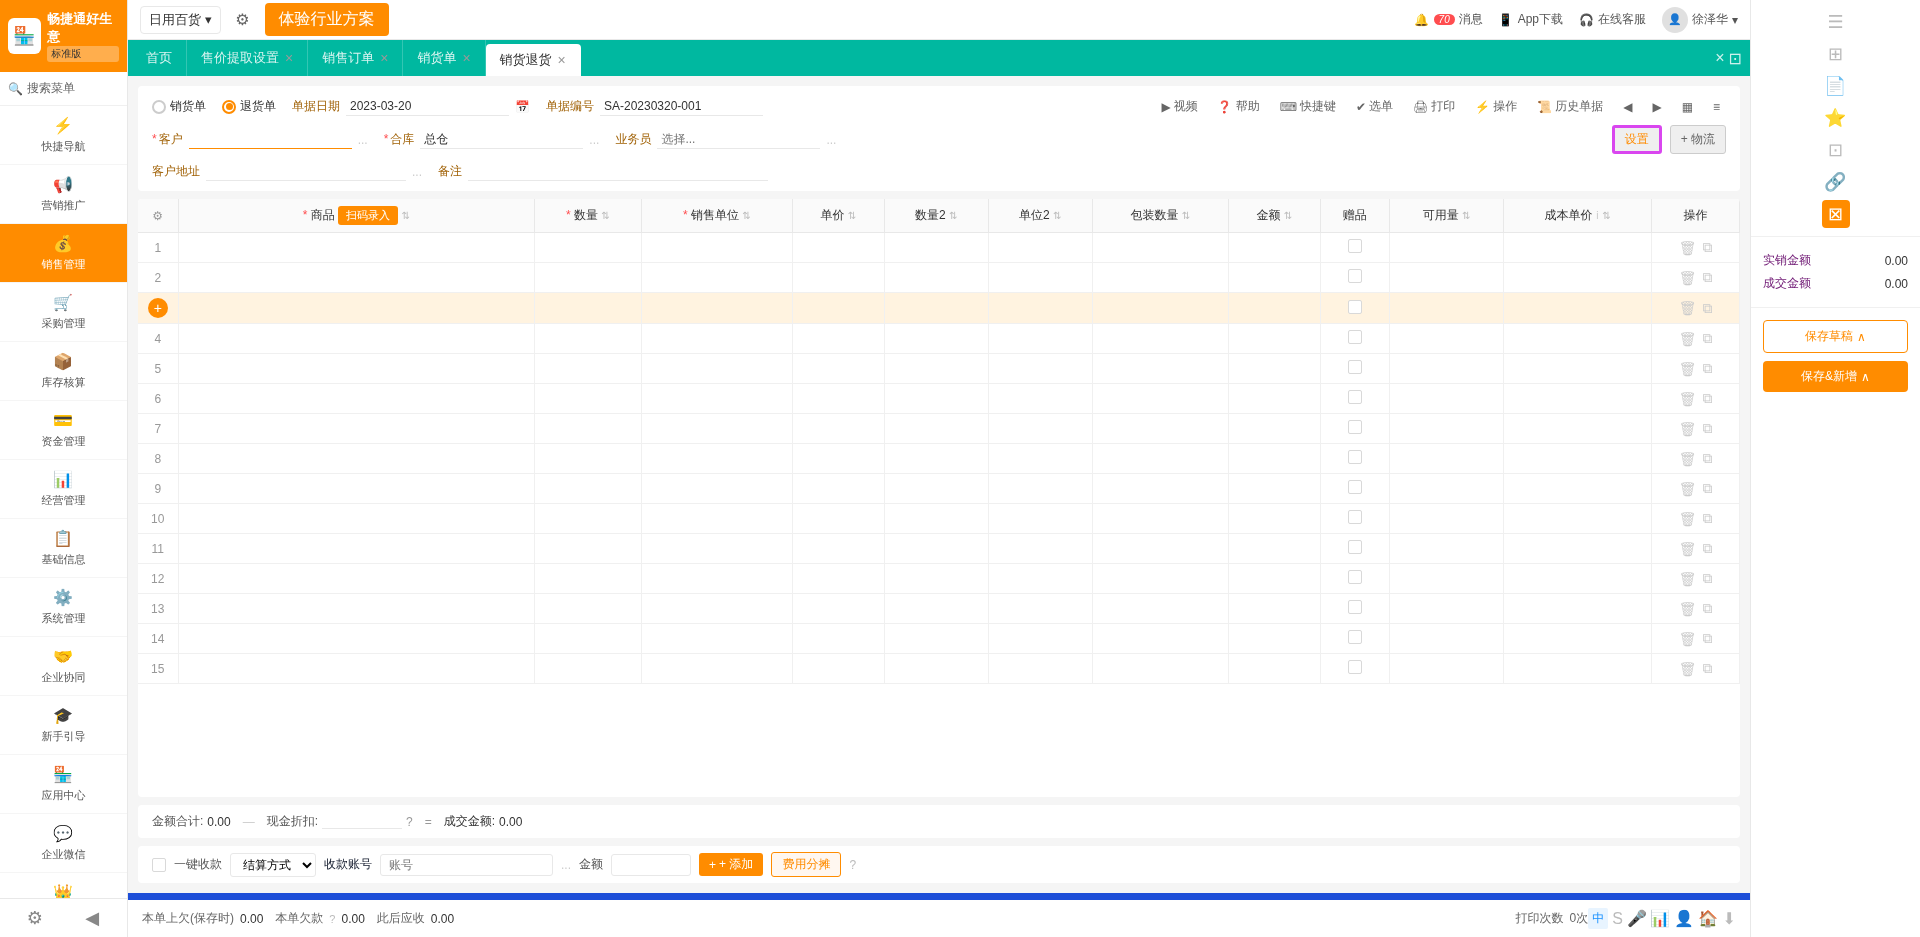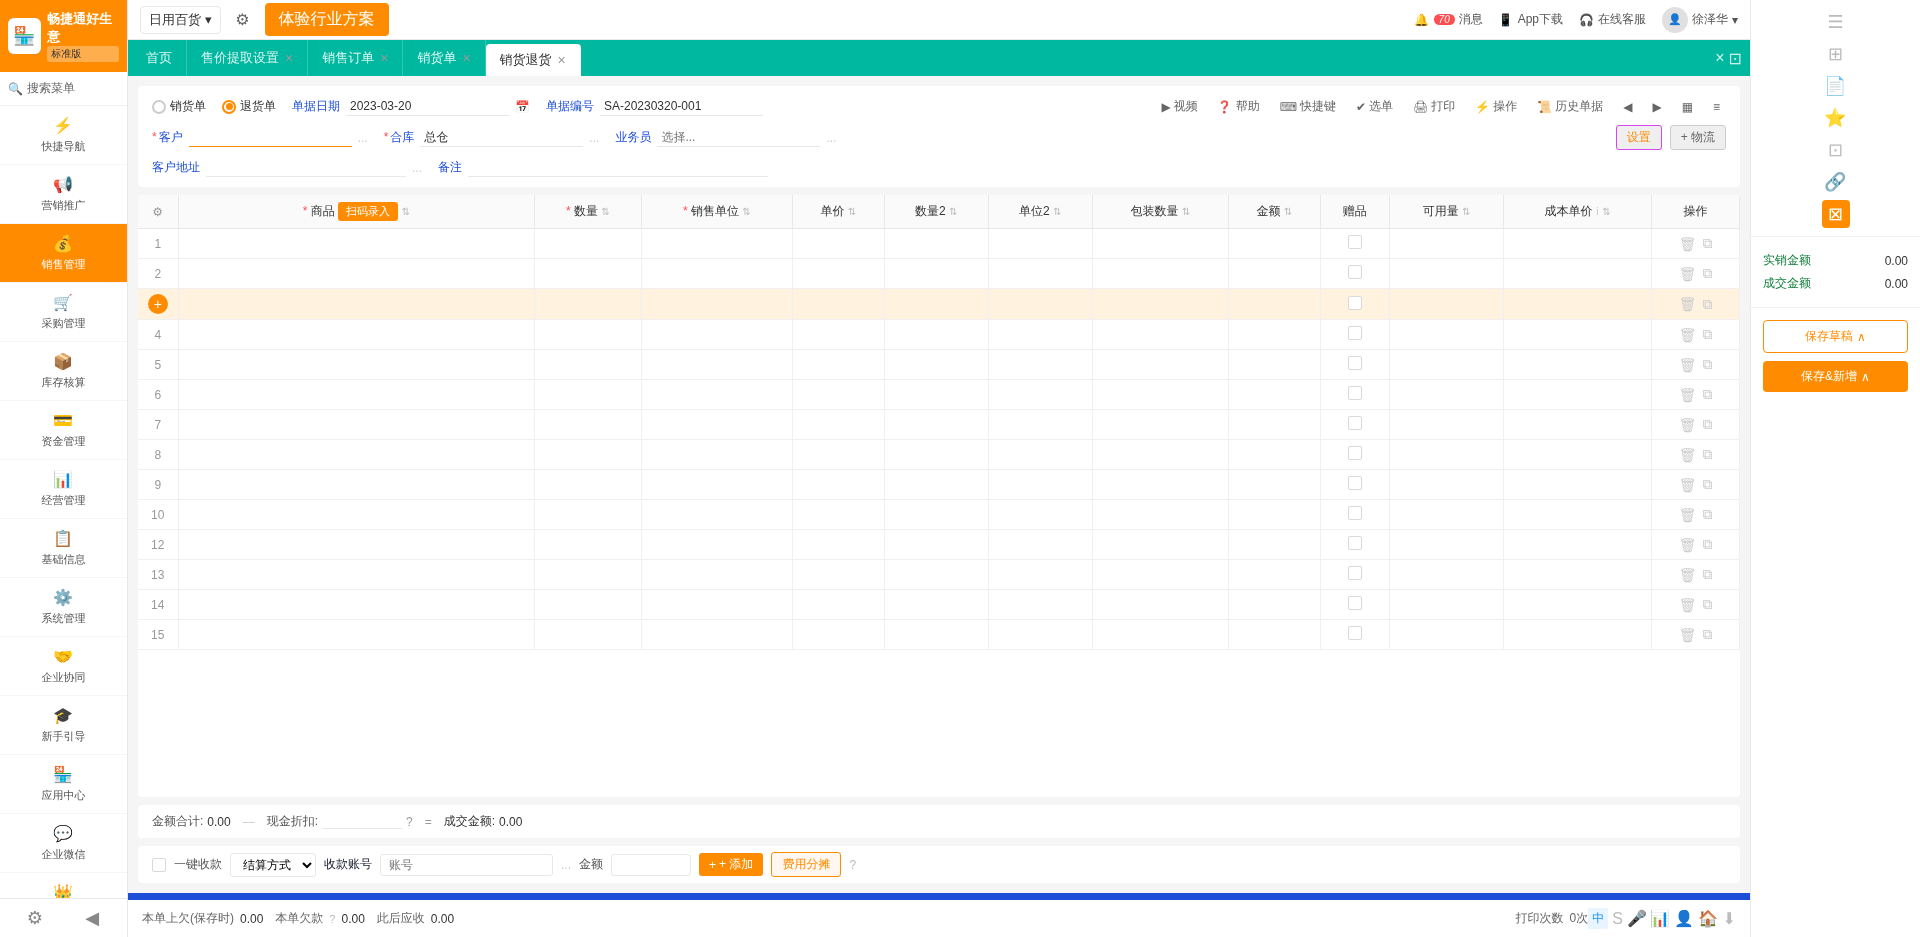--- a/index.html
+++ b/index.html
@@ -46,26 +46,26 @@
     
     .form-header { background: #fff; border-radius: 4px; padding: 10px 14px; display: flex; flex-direction: column; gap: 8px; }
     .form-header-row { display: flex; align-items: center; gap: 16px; flex-wrap: wrap; }
     .form-header-actions { margin-left: auto; display: flex; align-items: center; gap: 8px; }
     .radio-group { display: flex; gap: 16px; align-items: center; }
     .radio-item { display: flex; align-items: center; gap: 4px; cursor: pointer; }
     .radio-circle { width: 14px; height: 14px; border-radius: 50%; border: 2px solid #ccc; display: flex; align-items: center; justify-content: center; }
     .radio-circle.checked { border-color: #ff8c00; }
     .radio-dot { width: 7px; height: 7px; border-radius: 50%; background: #ff8c00; }
     .form-field { display: flex; align-items: center; gap: 6px; }
-    .form-label { color: #1d4ed8; white-space: nowrap; }
+    .form-label { color: #a16207; white-space: nowrap; }
     .form-label-required::before { content: '*'; color: #ff4d4f; margin-right: 2px; }
     .form-input { border: none; border-bottom: 1px solid #e8e8e8; padding: 2px 4px; min-width: 100px; background: transparent; font-size: 12px; color: #333; }
     .form-dots { color: #ccc; cursor: pointer; }
     .form-actions-btn { display: flex; align-items: center; gap: 3px; color: #666; font-size: 12px; cursor: pointer; padding: 2px 6px; border-radius: 3px; }
-    .form-set-btn { color: #ff8c00; border: 1px solid #d946ef; border-radius: 3px; padding: 3px 10px; cursor: pointer; font-size: 12px; }
+    .form-set-btn { color: #ff8c00; border: 3px solid #d946ef; border-radius: 3px; padding: 3px 10px; cursor: pointer; font-size: 12px; }
     .form-logistics-btn { color: #666; border: 1px solid #ccc; border-radius: 3px; padding: 3px 10px; cursor: pointer; font-size: 12px; display: flex; align-items: center; gap: 3px; }
 
     
     .table-wrapper { background: #fff; border-radius: 4px; flex: 1; overflow: auto; }
     .data-table { width: 100%; border-collapse: collapse; font-size: 12px; }
     .data-table th { background: #fafafa; border-bottom: 1px solid #e8e8e8; border-right: 1px solid #e8e8e8; padding: 7px 6px; font-weight: 500; color: #333; white-space: nowrap; position: sticky; top: 0; z-index: 2; }
     .data-table td { border-bottom: 1px solid #f0f0f0; border-right: 1px solid #f0f0f0; padding: 5px 6px; color: #555; height: 30px; }
     .data-table td:first-child, .data-table th:first-child { text-align: center; color: #999; width: 40px; }
     .data-table tr.active-row td { background: #fff3e0; }
     .th-settings { width: 34px; }
@@ -91,21 +91,21 @@
     .payment-select { border: 1px solid #e8e8e8; border-radius: 3px; padding: 3px 8px; background: #fff; font-size: 12px; cursor: pointer; }
     .add-btn { background: #ff8c00; color: #fff; border: none; padding: 3px 10px; border-radius: 3px; cursor: pointer; font-size: 12px; display: flex; align-items: center; gap: 3px; }
     .expense-btn { background: #fff7f0; color: #ff8c00; border: 1px solid #ff8c00; padding: 3px 10px; border-radius: 3px; cursor: pointer; font-size: 12px; }
 
     
     .footer-bar { background: #fff; border-top: 7px solid #1d4ed8; padding: 8px 14px; display: flex; align-items: center; gap: 12px; }
     .footer-info { display: flex; align-items: center; gap: 6px; color: #666; font-size: 12px; }
     .footer-info-val { color: #333; }
     .footer-icon { color: #bbb; font-size: 16px; cursor: pointer; }
     .right-summary-row { display: flex; justify-content: space-between; align-items: center; padding: 3px 0; font-size: 12px; }
-    .right-summary-label { color: #15803d; }
+    .right-summary-label { color: #701a75; }
     .right-summary-val { color: #333; font-weight: 500; }
     .save-draft-btn { width: 100%; background: #fff; border: 1px solid #ff8c00; color: #ff8c00; border-radius: 4px; padding: 7px; cursor: pointer; font-size: 12px; display: flex; align-items: center; justify-content: center; gap: 4px; }
     .save-new-btn { width: 100%; background: #ff8c00; border: none; color: #fff; border-radius: 4px; padding: 7px; cursor: pointer; font-size: 12px; display: flex; align-items: center; justify-content: center; gap: 4px; }
     .right-icon-item { width: 28px; height: 28px; display: flex; align-items: center; justify-content: center; color: #bbb; font-size: 16px; cursor: pointer; }
   </style>
 </head>
 <body>
 
 <div class="sidebar">
   <div class="sidebar-logo">
@@ -600,20 +600,40 @@
               <td></td>
               <td></td>
               <td>
                 <div class="action-icons">
                   <span class="action-icon">🗑</span>
                   <span class="action-icon">⧉</span>
                 </div>
               </td>
             </tr>
           <tr>
+              <td>11</td>
+              <td></td>
+              <td></td>
+              <td></td>
+              <td></td>
+              <td></td>
+              <td></td>
+              <td></td>
+              <td></td>
+              <td class="col-checkbox"><div class="checkbox-cell"></div></td>
+              <td></td>
+              <td></td>
+              <td>
+                <div class="action-icons">
+                  <span class="action-icon">🗑</span>
+                  <span class="action-icon">⧉</span>
+                </div>
+              </td>
+            </tr>
+          <tr>
               <td>12</td>
               <td></td>
               <td></td>
               <td></td>
               <td></td>
               <td></td>
               <td></td>
               <td></td>
               <td></td>
               <td class="col-checkbox"><div class="checkbox-cell"></div></td>

